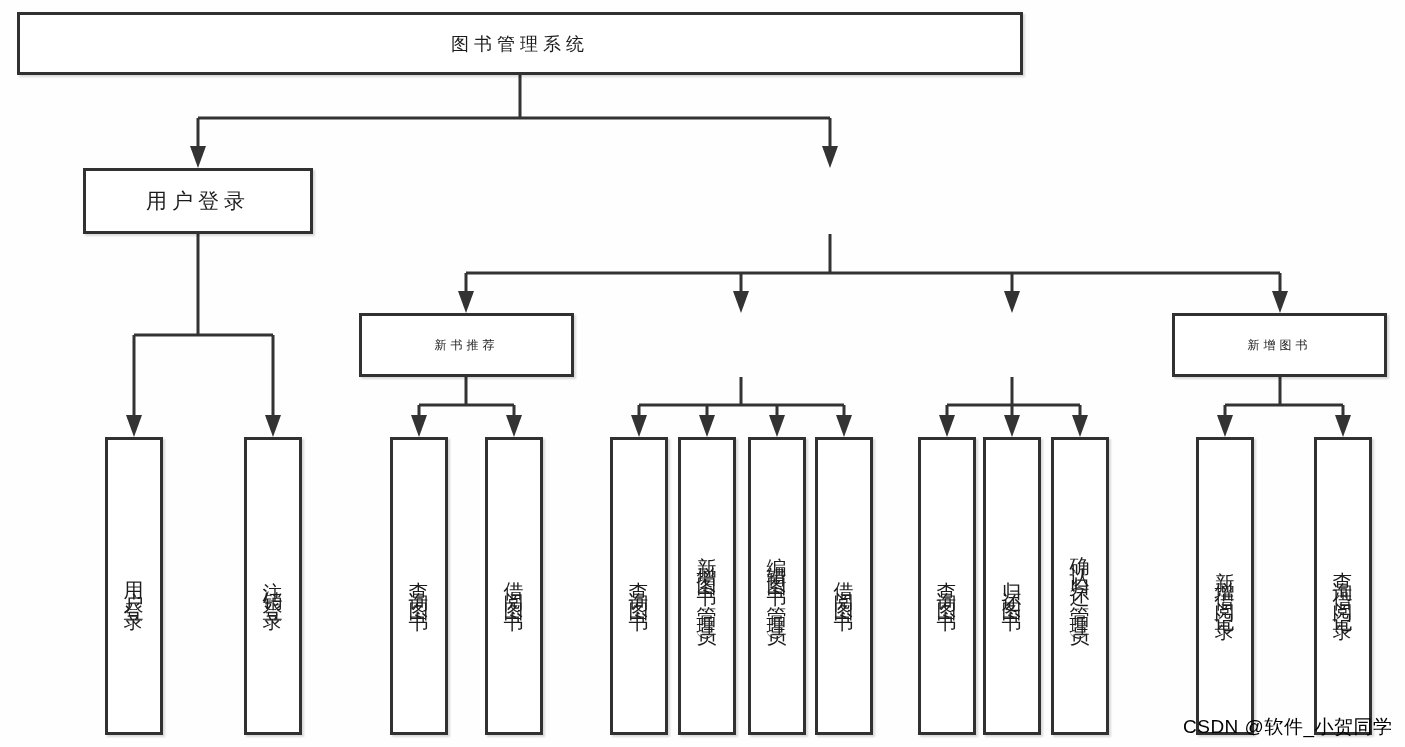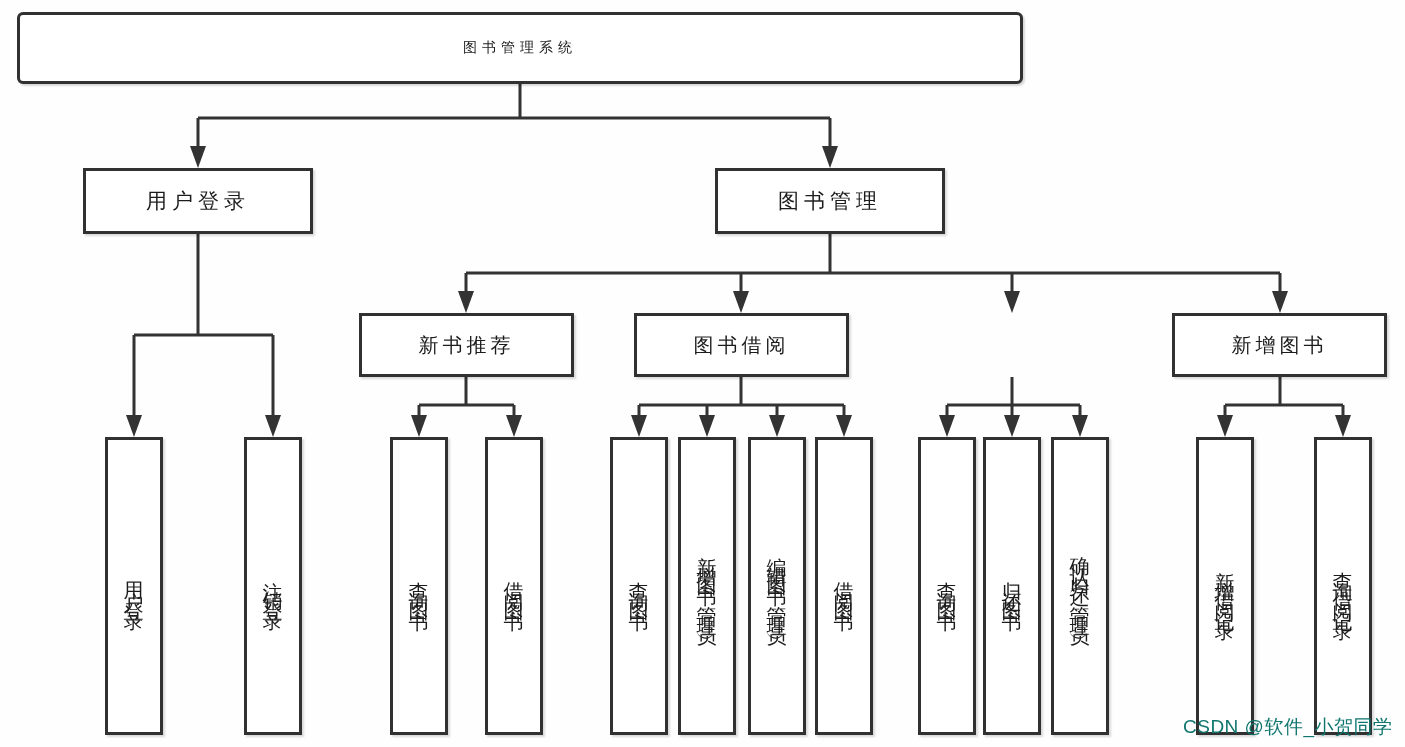--- a/index.html
+++ b/index.html
@@ -10,32 +10,32 @@
     color:#1c1c1c;
   }
   .connector-svg { position:absolute; left:0; top:0; width:1405px; height:747px; z-index:1; }
   .box {
     position:absolute; box-sizing:border-box;
     background:#ffffff; border:3px solid #313131;
     display:flex; align-items:center; justify-content:center;
     box-shadow:2px 2px 2px rgba(0,0,0,0.15);
     z-index:2; white-space:nowrap;
   }
-  .lvl1 { left:17px;  top:12px;  width:1006px; height:72px; font-size:14px; letter-spacing:5px;border-radius:6px; }
+  .lvl1 { left:17px;  top:12px;  width:1006px; height:63px; font-size:18px; letter-spacing:5px; }
   .lvl2 { top:168px; width:230px; height:66px; font-size:21px; letter-spacing:5px; }
-  .lvl3 { top:313px; width:215px; height:64px; font-size:20px; letter-spacing:4px; }
+  .lvl3 { top:313px; width:215px; height:64px; font-size:12px; letter-spacing:4px; }
   .vcol { position:absolute; top:437px; width:58px; height:298px; }
   .vtext {
     writing-mode:vertical-rl; text-orientation:mixed;
     font-size:20px; letter-spacing:10px; line-height:1.1;
     white-space:nowrap;
   }
   .watermark {
     position:absolute; left:1183px; top:714px; z-index:3;
-    font-size:19px; letter-spacing:0.5px; color:#0f766e;
+    font-size:19px; letter-spacing:0.5px; color:#000000;
   }
   .stroke { stroke:#333333; stroke-width:3; fill:none; }
   .arrow  { fill:#333333; stroke:none; }
 </style>
 </head>
 <body>
 
 <div class="canvas">
 
   <svg class="connector-svg" viewBox="0 0 1405 747" xmlns="http://www.w3.org/2000/svg">
@@ -70,24 +70,22 @@
     <polygon class="arrow" points="1072,415 1088,415 1080,437"></polygon>
 
     <path class="stroke" d="M1280 377 V405 M1225 405 H1343 M1225 405 V416 M1343 405 V416"></path>
     <polygon class="arrow" points="1217,415 1233,415 1225,437"></polygon>
     <polygon class="arrow" points="1335,415 1351,415 1343,437"></polygon>
   </svg>
 
   <div class="box lvl1">图书管理系统</div>
 
   <div class="box lvl2" style="left:83px">用户登录</div>
-  <div class="box lvl2" style="left:715px">图书管理</div>
 
   <div class="box lvl3" style="left:359px">新书推荐</div>
-  <div class="box lvl3" style="left:634px">图书借阅</div>
   <div class="box lvl3" style="left:1172px">新增图书</div>
 
   <div class="box vcol" style="left:105px">
     <span class="vtext">用户登录</span>
   </div>
   <div class="box vcol" style="left:244px">
     <span class="vtext">注销登录</span>
   </div>
 
   <div class="box vcol" style="left:390px">

